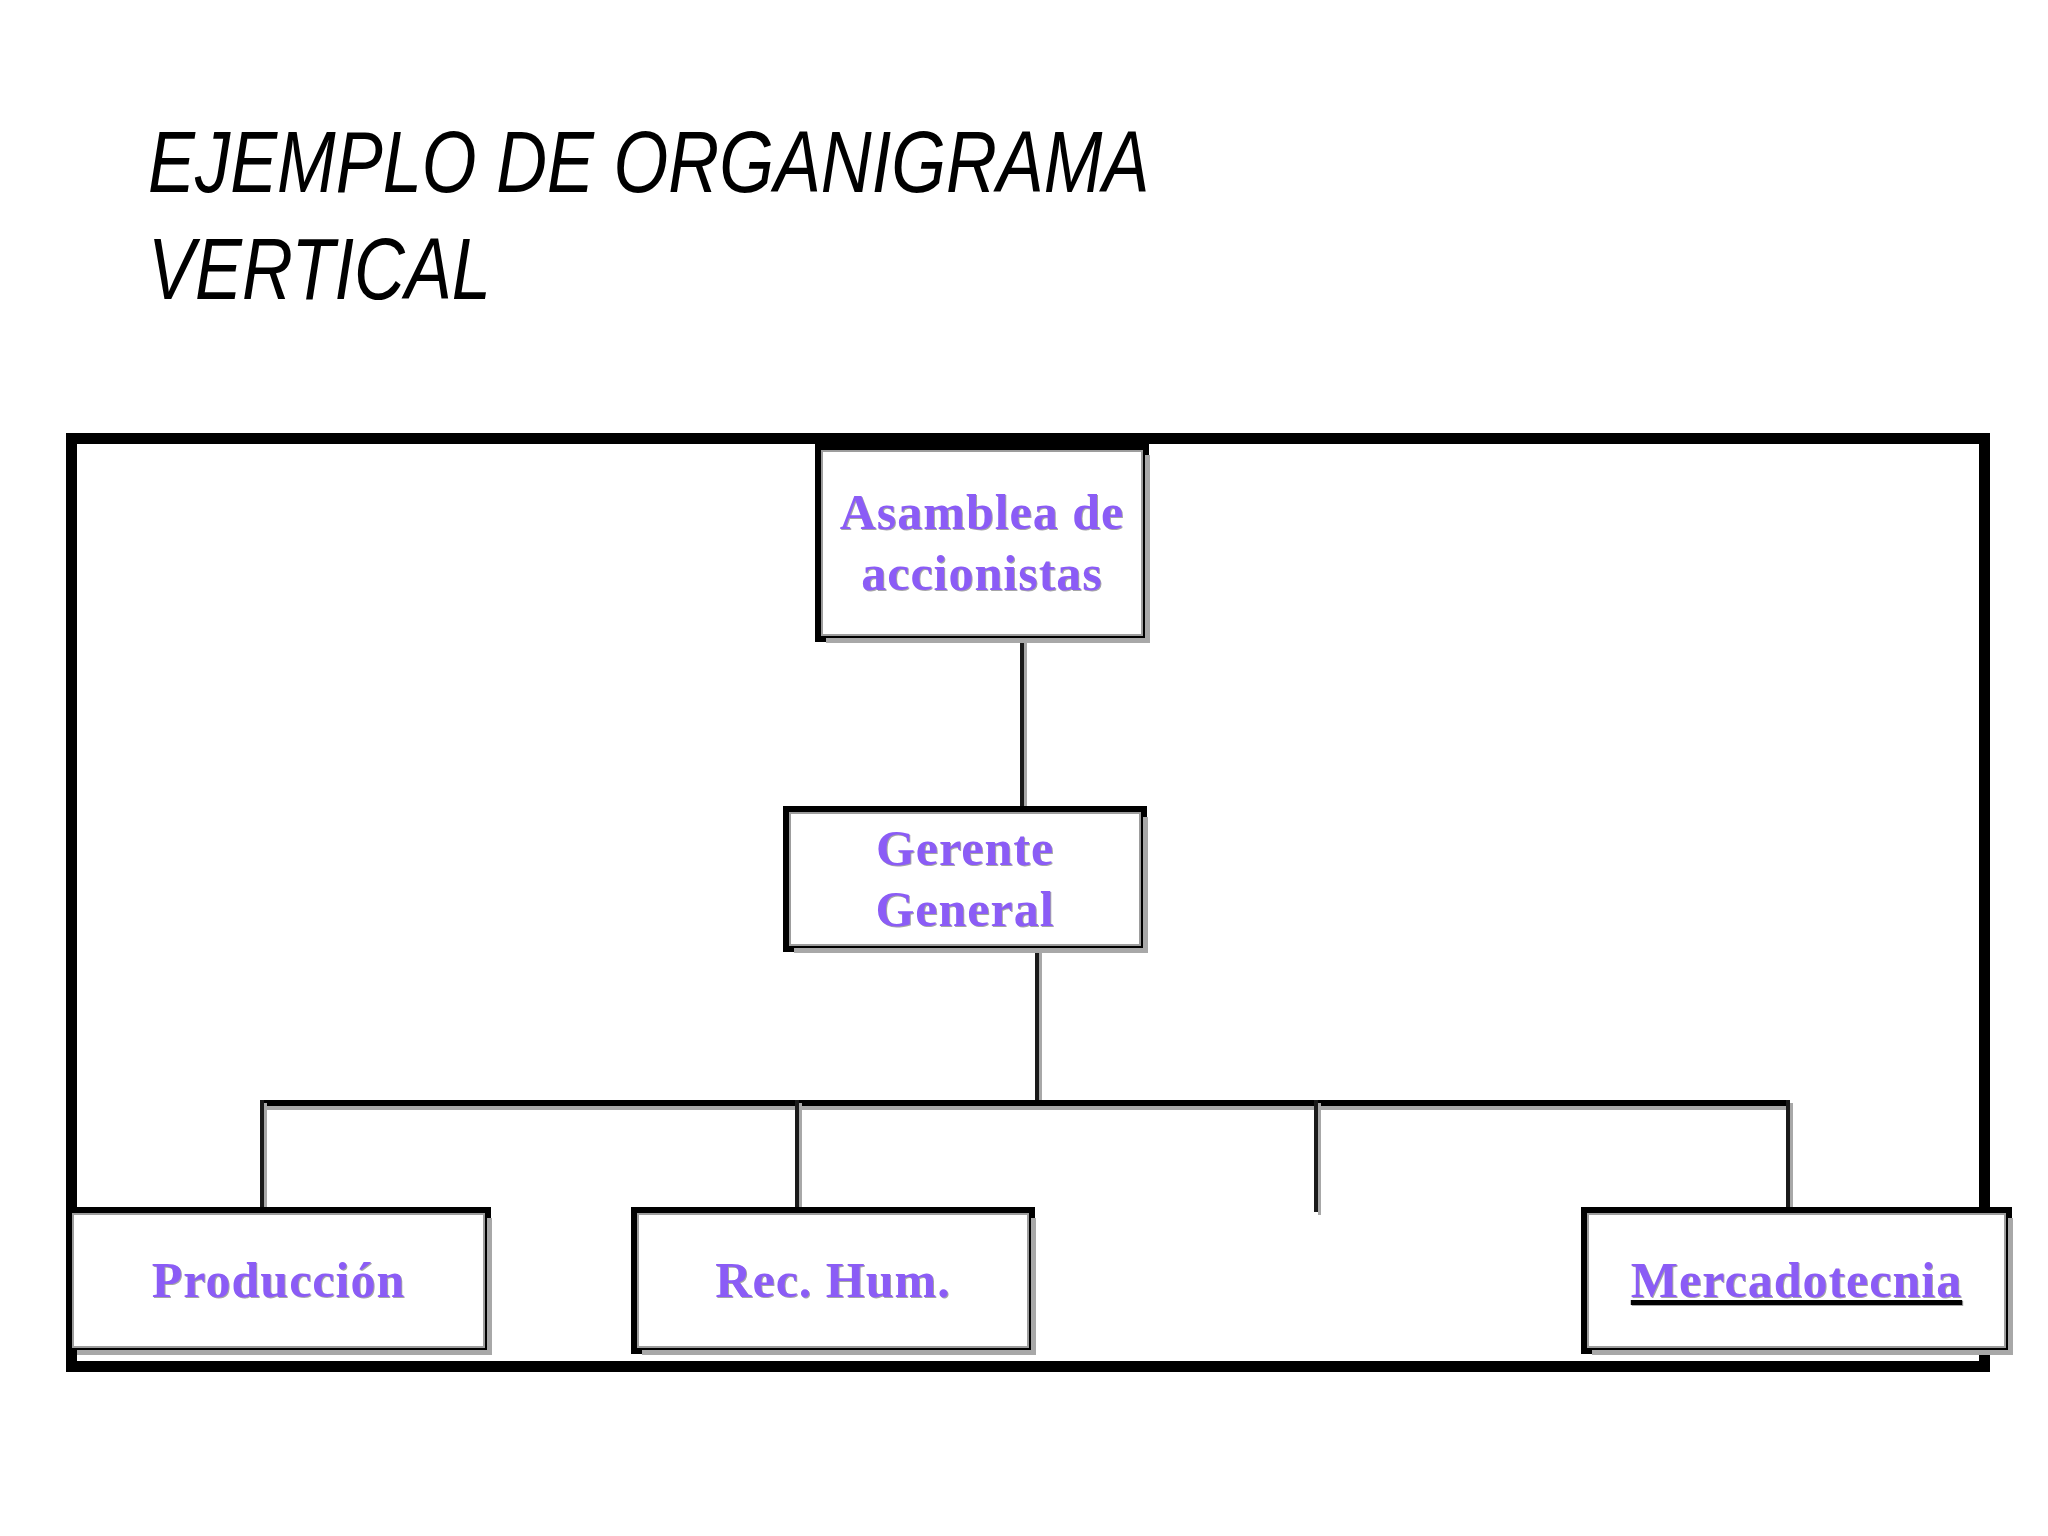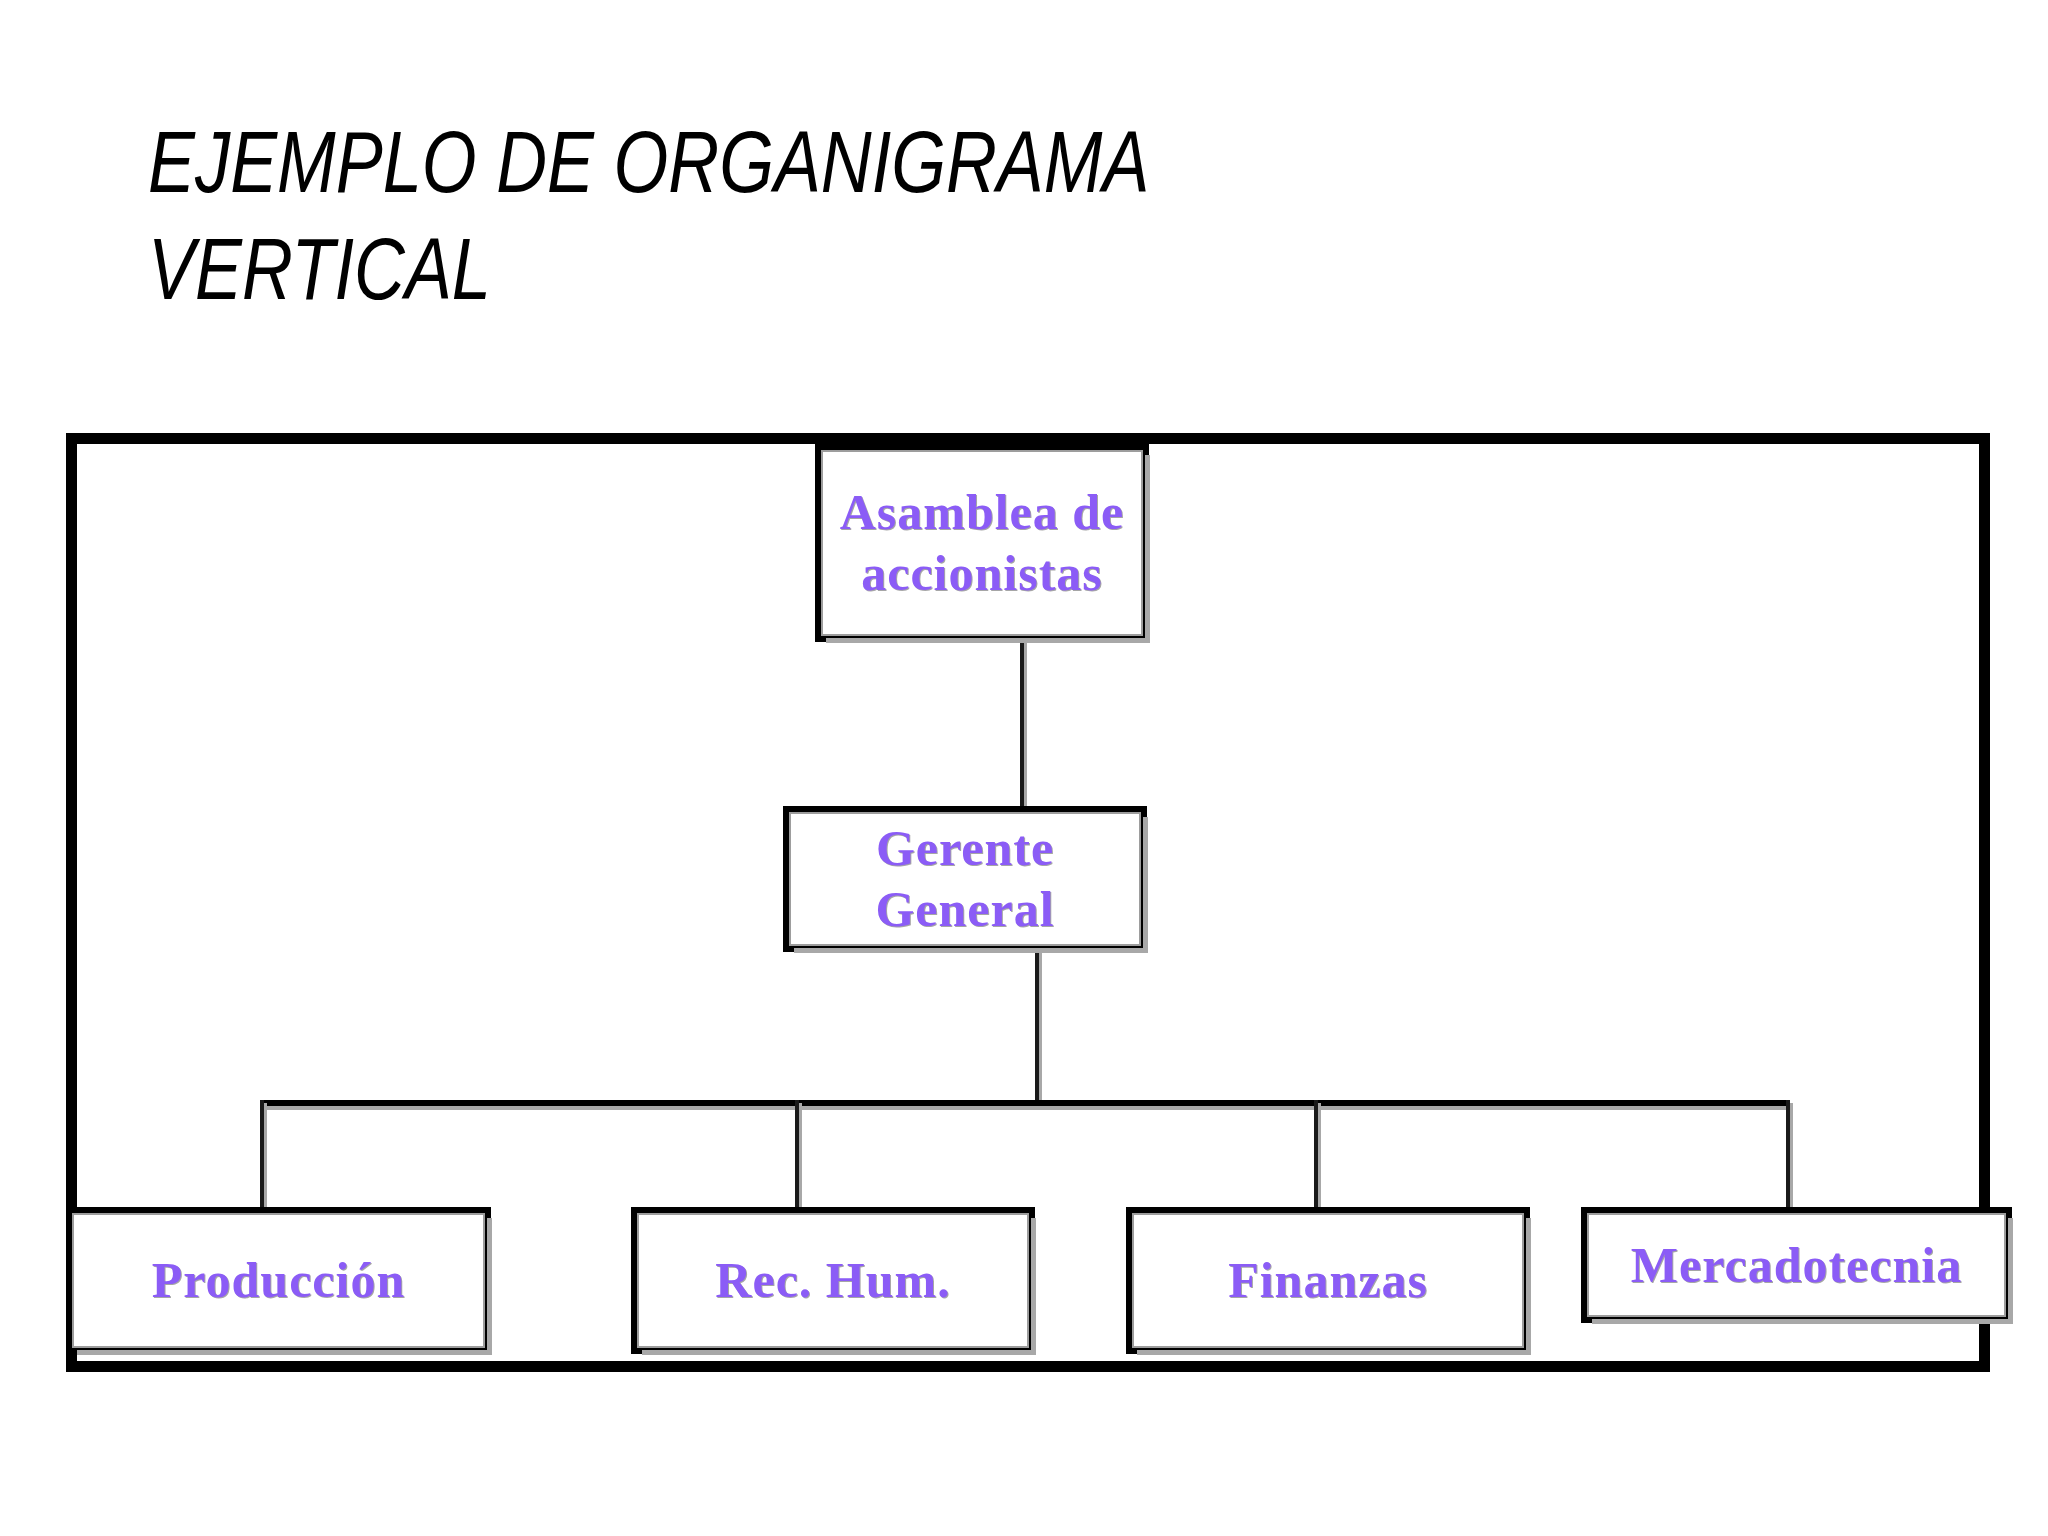--- a/index.html
+++ b/index.html
@@ -131,21 +131,22 @@
   #node-finanzas {
     left: 1049px;
     top: 763px;
     width: 404px;
     height: 147px;
   }
   #node-mercadotecnia {
     left: 1504px;
     top: 763px;
     width: 431px;
-    height: 116px;
+    height: 147px;
+    text-decoration: underline;
   }
   .leaf .node-label { font-size: 50px; text-align: right; }
 
   
   .vline {
     position: absolute;
     width: 4px;
     background: #1a1a1a;
     z-index: 1;
   }
@@ -233,25 +234,20 @@
         <span class="node-label">Producción</span>
       </div>
     </div>
 
     <div class="node leaf" id="node-rechum">
       <div class="node-inner">
         <span class="node-label">Rec.  Hum.</span>
       </div>
     </div>
 
-    <div class="node leaf" id="node-finanzas">
-      <div class="node-inner">
-        <span class="node-label">Finanzas</span>
-      </div>
-    </div>
 
     <div class="node leaf" id="node-mercadotecnia">
       <div class="node-inner">
         <span class="node-label">Mercadotecnia</span>
       </div>
     </div>
 
   </div>
 </div>
 

